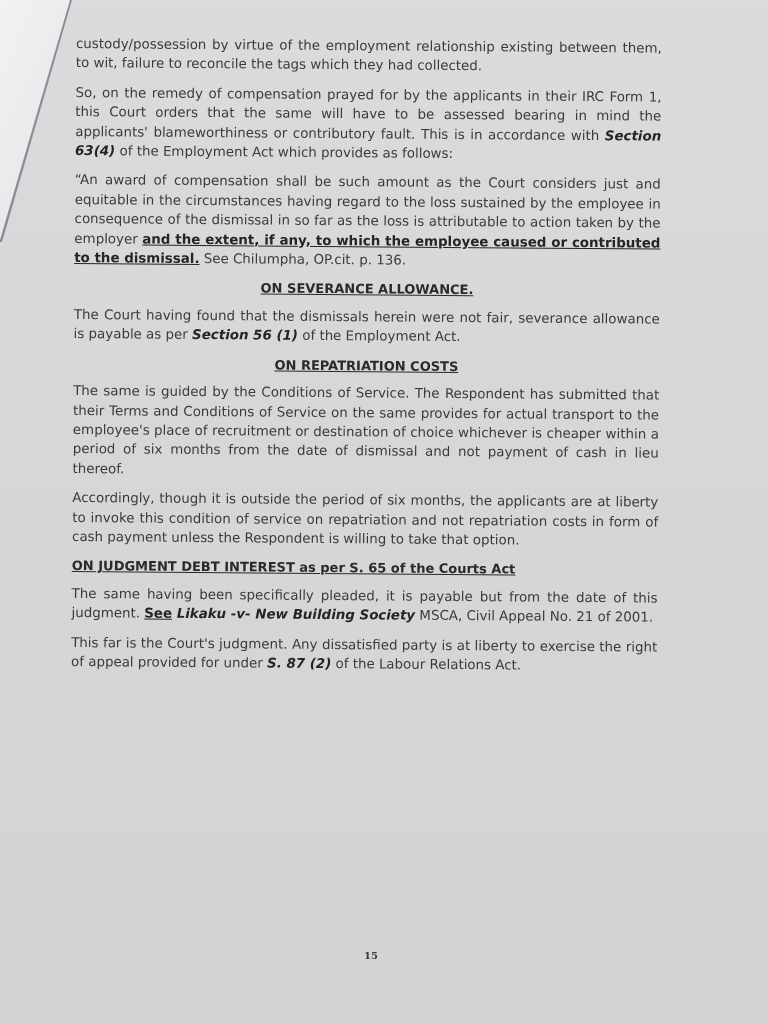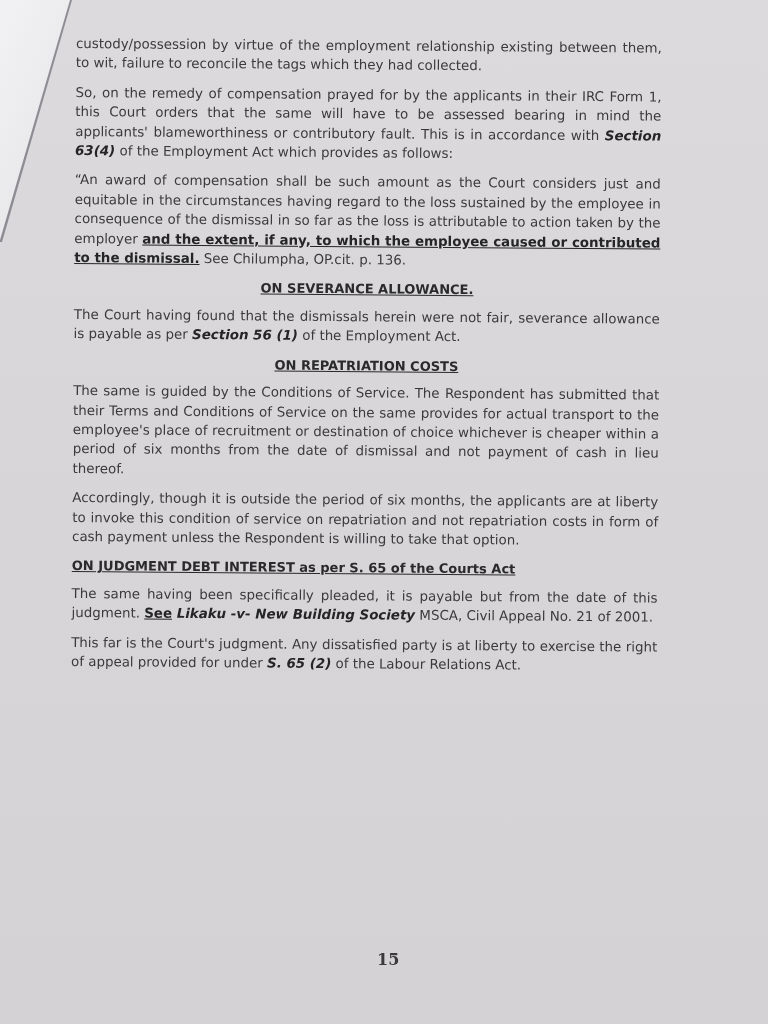--- a/index.html
+++ b/index.html
@@ -30,21 +30,21 @@
     text-align:center; font-weight:bold; text-decoration:underline;
     font-size:13px; margin:8px 0 8px 0; color:#2a2a2c;
   }
   .heading-left {
     text-align:left; font-weight:bold; text-decoration:underline;
     font-size:13px; margin:6px 0 8px 0; color:#2a2a2c;
   }
   .bi { font-weight:bold; font-style:italic; color:#252527; }
   .bu { font-weight:bold; text-decoration:underline; color:#252527;margin-top:25px; }
   .page-number {
-    position:absolute; left:377px; top:950px; font-size:16px; font-weight:bold;
+    position:absolute; left:364px; top:950px; font-size:10px; font-weight:bold;
     font-family:"DejaVu Serif", serif; color:#3a3a3c;
   }
 </style>
 </head>
 <body>
 
 <div class="fold-edge"></div>
 <div class="page-fold"></div>
 
 <div class="content">
@@ -60,16 +60,16 @@
 
   <div class="heading">ON REPATRIATION COSTS</div>
 
   <p>The same is guided by the Conditions of Service.  The Respondent has submitted that their Terms and Conditions of Service on the same provides for actual transport to the employee's place of recruitment or destination of choice whichever is cheaper within a period of six months from the date of dismissal and not payment of cash in lieu thereof.</p>
   <p>Accordingly, though it is outside the period of six months, the applicants are at liberty to invoke this condition of service on repatriation and not repatriation costs in form of cash payment unless the Respondent is willing to take that option.</p>
 
   <div class="heading-left">ON JUDGMENT DEBT INTEREST as per S. 65 of the Courts Act</div>
 
   <p><span>The same having been specifically pleaded, it is payable but from the date of this judgment.  </span><span class="bu">See</span><span class="bi"> Likaku  -v- New Building Society</span><span> MSCA, Civil Appeal No. 21 of 2001.</span></p>
 
-  <p><span>This far is the Court's judgment.  Any dissatisfied party is at liberty to exercise the right of appeal provided for under </span><span class="bi">S. 65 (2)</span><span> of the Labour Relations Act.</span></p>
+  <p><span>This far is the Court's judgment.  Any dissatisfied party is at liberty to exercise the right of appeal provided for under </span><span class="bi">S. 87 (2)</span><span> of the Labour Relations Act.</span></p>
 </div>
 
 <div class="page-number">15</div>
 
 </body></html>

